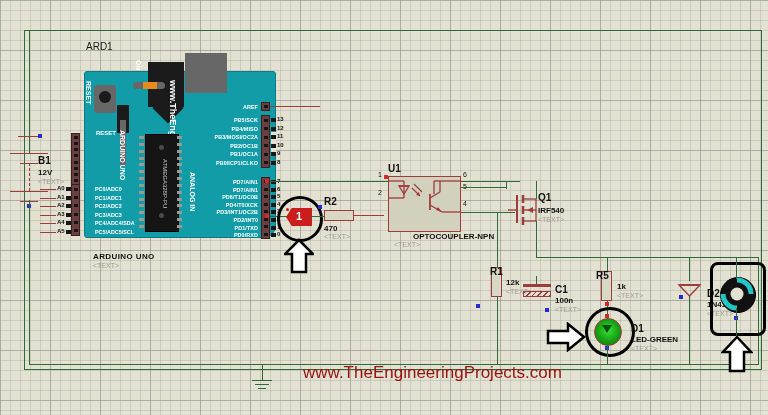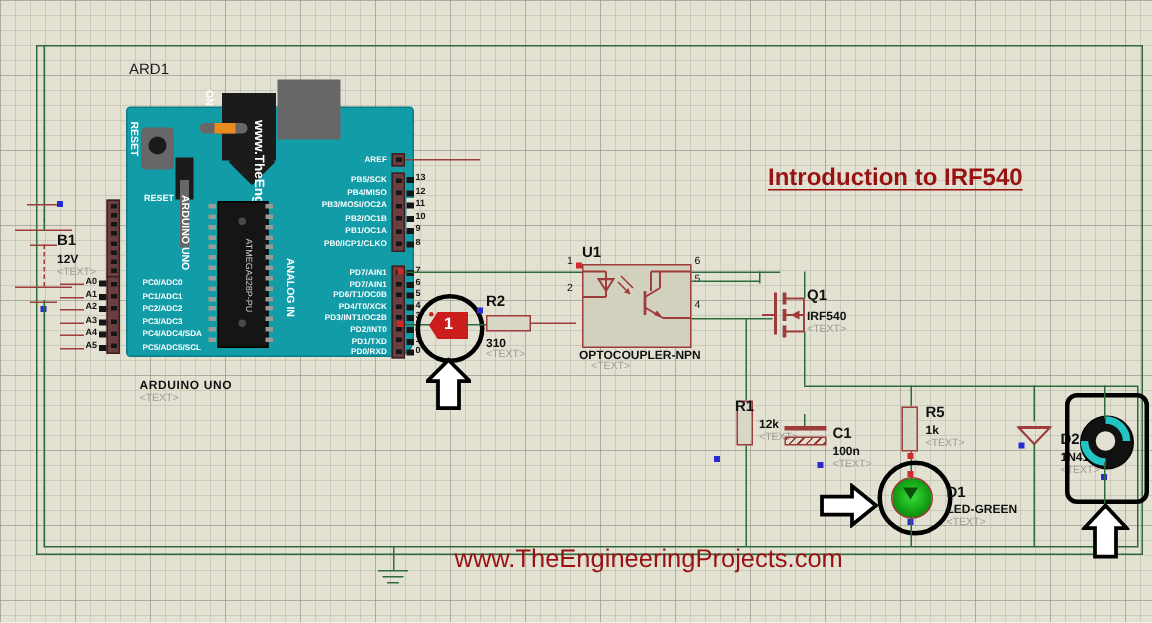--- a/index.html
+++ b/index.html
@@ -41,21 +41,21 @@
   
   .lbl {
     position: absolute;
     color: #1a1a1a;
     font-family: "Liberation Sans", sans-serif;
     white-space: nowrap;
   }
   .lbl-ref   { font-size: 10px; font-weight: 700; color: #111; }
   .lbl-val   { font-size: 8px;  font-weight: 700; color: #111; }
   .lbl-text  { font-size: 7px;  color: #9a9a93; }
-  .lbl-part  { font-size: 8px;  font-weight: 700; color: #111; }
+  .lbl-part  { font-size: 8px;  font-weight: 700; color: #111; margin-left: 27px; }
 
   
   #ard-board {
     position: absolute;
     left: 84px; top: 71px;
     width: 190px; height: 165px;
     background: #129ca8;
     border: 1px solid #0c7b85;
     border-radius: 3px 3px 12px 3px;
   }
@@ -262,21 +262,20 @@
   
   .gnd-l1 { position: absolute; height: 0; border-top: 1.6px solid #2f6b3a; }
 </style>
 </head>
 <body>
 
 <div id="screen">
 
   <div class="sheet-border"></div>
 
-  <div id="title-text">Introduction to IRF540</div>
   <div id="footer-text">www.TheEngineeringProjects.com</div>
 
   <div class="bat-long" style="left:10px; top:153px; width:38px;"></div>
   <div class="bat-short" style="left:20px; top:163px; width:18px;"></div>
   <div class="bat-dash" style="left:29px; top:163px; height:28px;"></div>
   <div class="bat-long" style="left:10px; top:191px; width:38px;"></div>
   <div class="bat-short" style="left:20px; top:201px; width:18px;"></div>
   <div class="pin-sq" style="left:27px; top:204px;"></div>
   <div class="lbl lbl-ref" style="left:38px; top:155px;">B1</div>
   <div class="lbl lbl-val" style="left:38px; top:168px;">12V</div>
@@ -502,21 +501,21 @@
 
   <svg class="arrow-up" style="left:284px; top:238px;" width="30" height="36" viewBox="0 0 30 36">
     <polygon points="15,2 29,16 22,16 22,34 8,34 8,16 1,16" fill="#ffffff" stroke="#000000" stroke-width="2.5"></polygon>
   </svg>
 
   <div class="wire-h" style="left:310px; top:216px; width:14px;"></div>
   <div class="res-box" style="left:324px; top:210px; width:30px; height:11px;"></div>
   <div class="lead-h" style="left:354px; top:215px; width:30px;"></div>
   <div class="pin-sq" style="left:318px; top:205px;"></div>
   <div class="lbl lbl-ref" style="left:324px; top:196px;">R2</div>
-  <div class="lbl lbl-val" style="left:324px; top:224px;">310</div>
+  <div class="lbl lbl-val" style="left:324px; top:224px;">470</div>
   <div class="lbl lbl-text" style="left:324px; top:233px;">&lt;TEXT&gt;</div>
 
   <div class="opto-body" style="left:388px; top:176px; width:73px; height:56px;"></div>
   <div class="opto-pinnum" style="left:378px; top:171px;">1</div>
   <div class="opto-pinnum" style="left:378px; top:189px;">2</div>
   <div class="opto-pinnum" style="left:463px; top:200px;">4</div>
   <div class="opto-pinnum" style="left:463px; top:183px;">5</div>
   <div class="opto-pinnum" style="left:463px; top:171px;">6</div>
   <div class="lbl lbl-ref" style="left:388px; top:163px;">U1</div>
   <div class="lbl lbl-part" style="left:386px; top:232px;">OPTOCOUPLER-NPN</div>
@@ -588,21 +587,21 @@
   <div class="cap-curve" style="left:523px; top:291px; width:28px;"></div>
   <div class="pin-sq" style="left:545px; top:308px;"></div>
   <div class="lbl lbl-ref" style="left:555px; top:284px;">C1</div>
   <div class="lbl lbl-val" style="left:555px; top:296px;">100n</div>
   <div class="lbl lbl-text" style="left:555px; top:306px;">&lt;TEXT&gt;</div>
 
   <div class="wire-v" style="left:607px; top:257px; height:14px;"></div>
   <div class="res-box" style="left:601px; top:271px; width:11px; height:30px;"></div>
   <div class="wire-v" style="left:607px; top:301px; height:20px;"></div>
   <div class="pin-sq-red" style="left:605px; top:302px;"></div>
-  <div class="lbl lbl-ref" style="left:617px; top:270px;">R5</div>
+  <div class="lbl lbl-ref" style="left:596px; top:270px;">R5</div>
   <div class="lbl lbl-val" style="left:617px; top:282px;">1k</div>
   <div class="lbl lbl-text" style="left:617px; top:292px;">&lt;TEXT&gt;</div>
 
   <div class="hl-circle" style="left:585px; top:307px; width:44px; height:44px;"></div>
   <div class="led-circle" style="left:594px; top:318px; width:26px; height:26px;"></div>
   <div class="led-tri" style="left:602px; top:325px;"></div>
   <div class="pin-sq-red" style="left:605px; top:314px;"></div>
   <div class="pin-sq" style="left:605px; top:346px;"></div>
   <div class="wire-v" style="left:607px; top:344px; height:20px;"></div>
   <div class="lbl lbl-ref" style="left:631px; top:323px;">D1</div>

